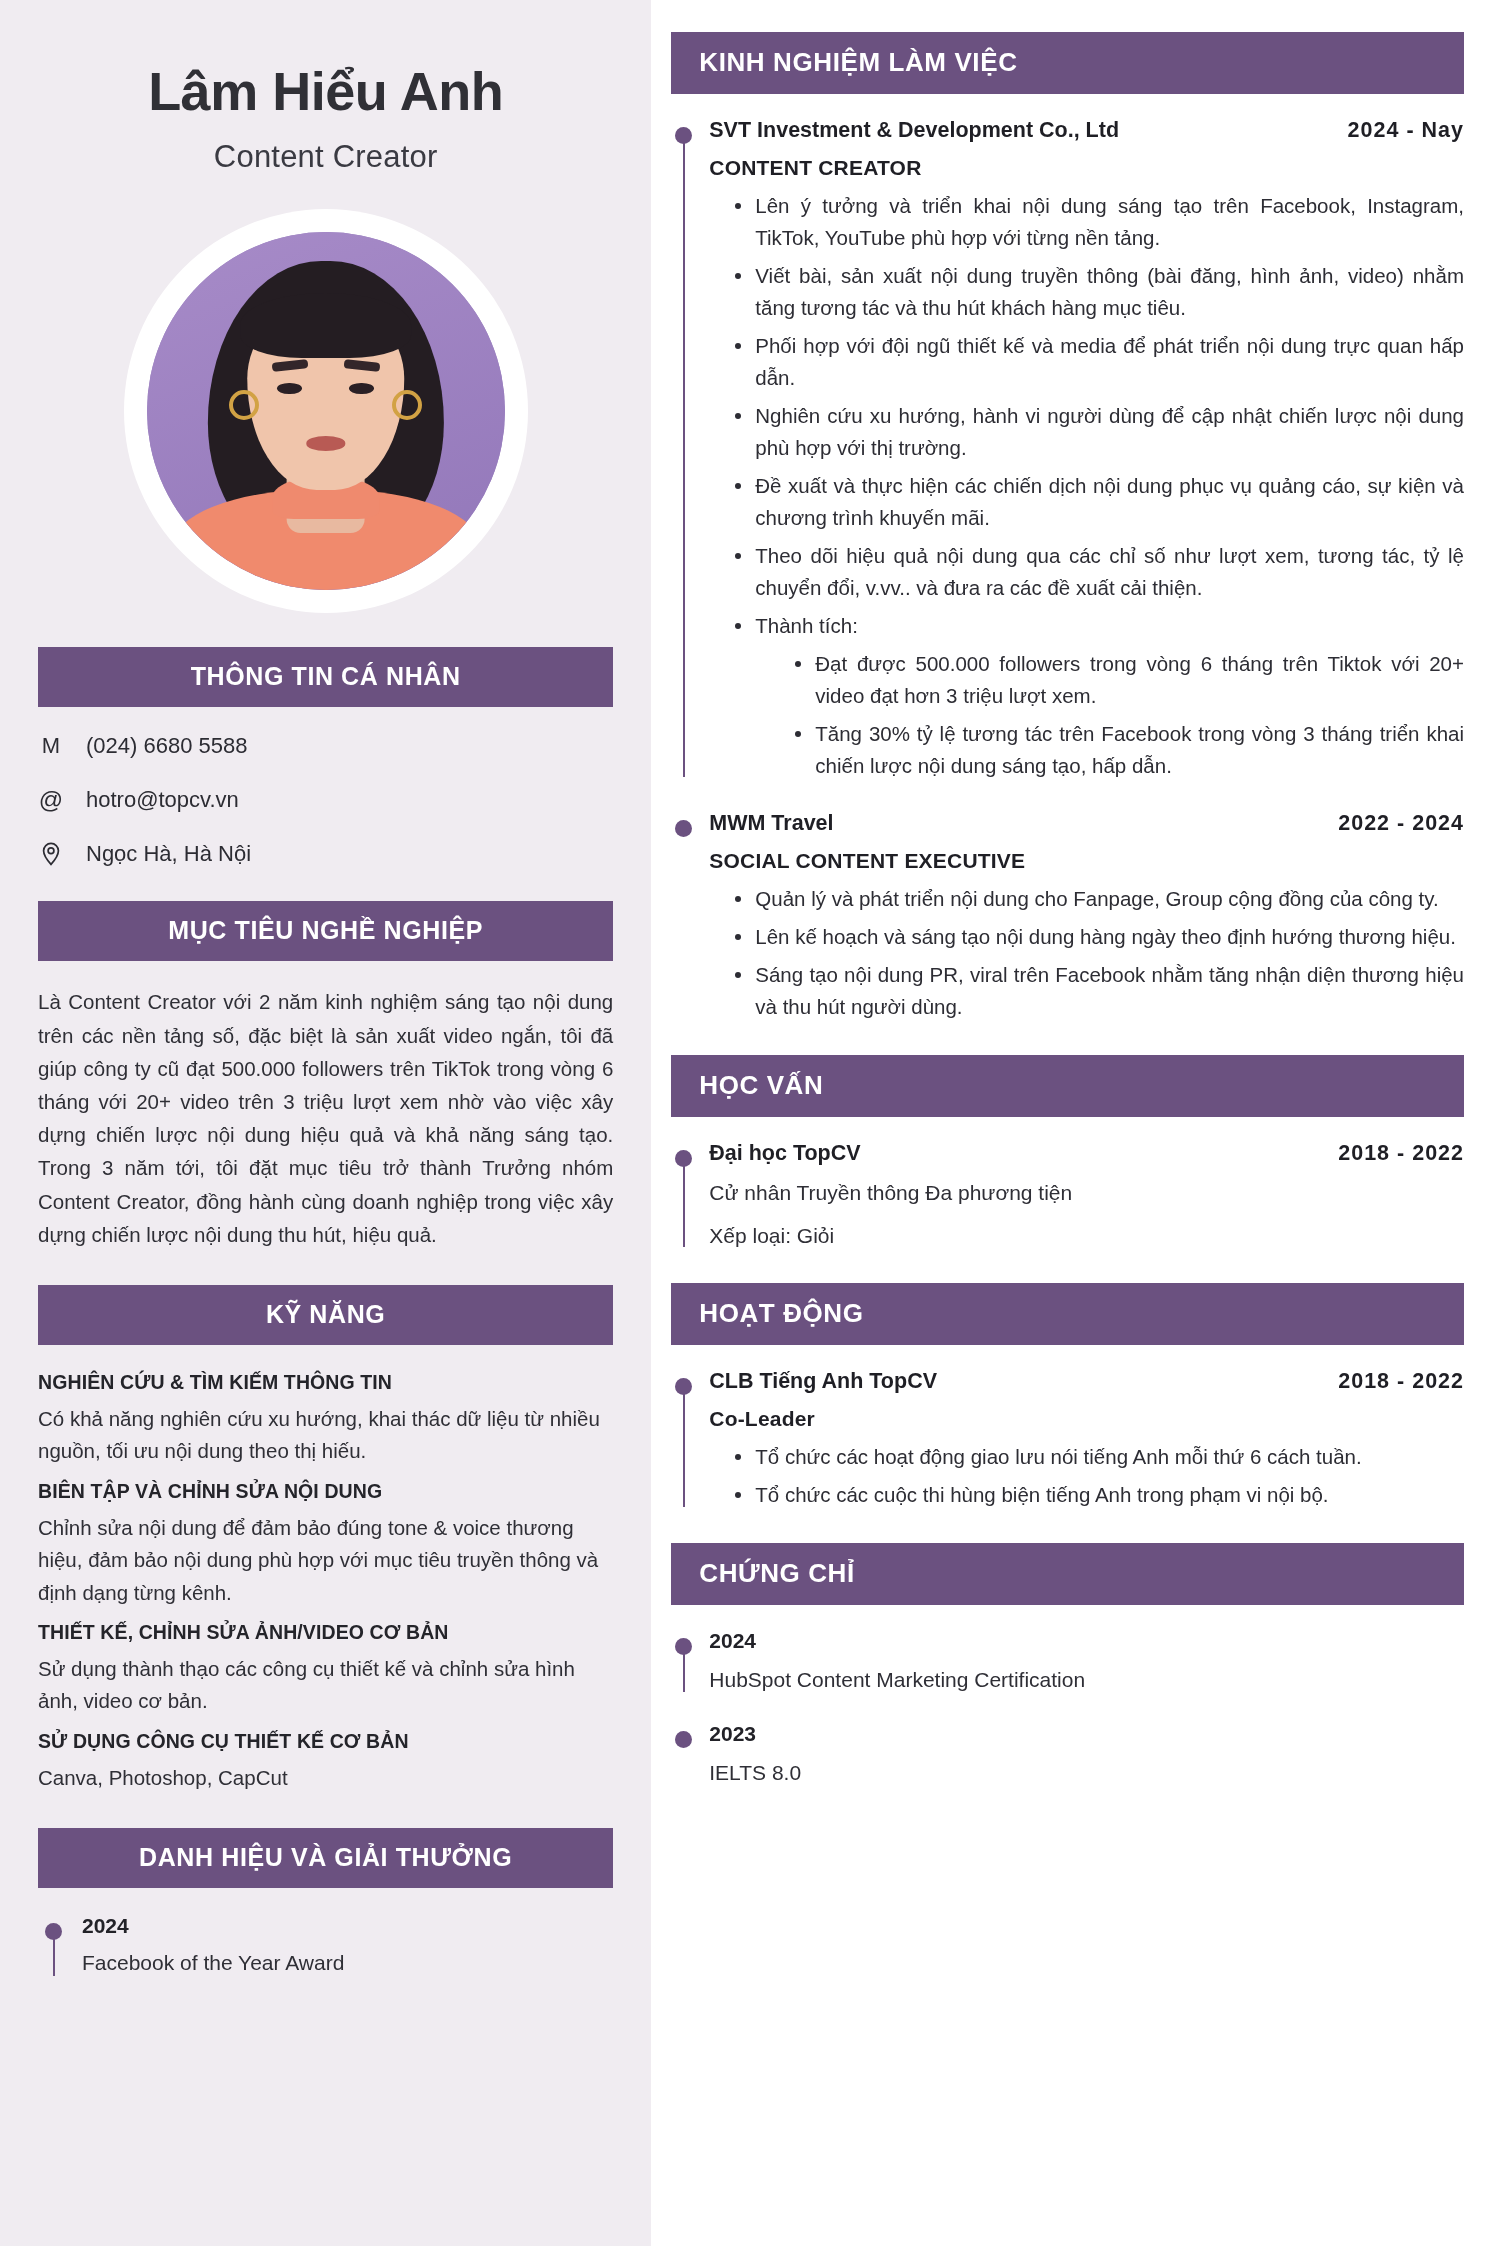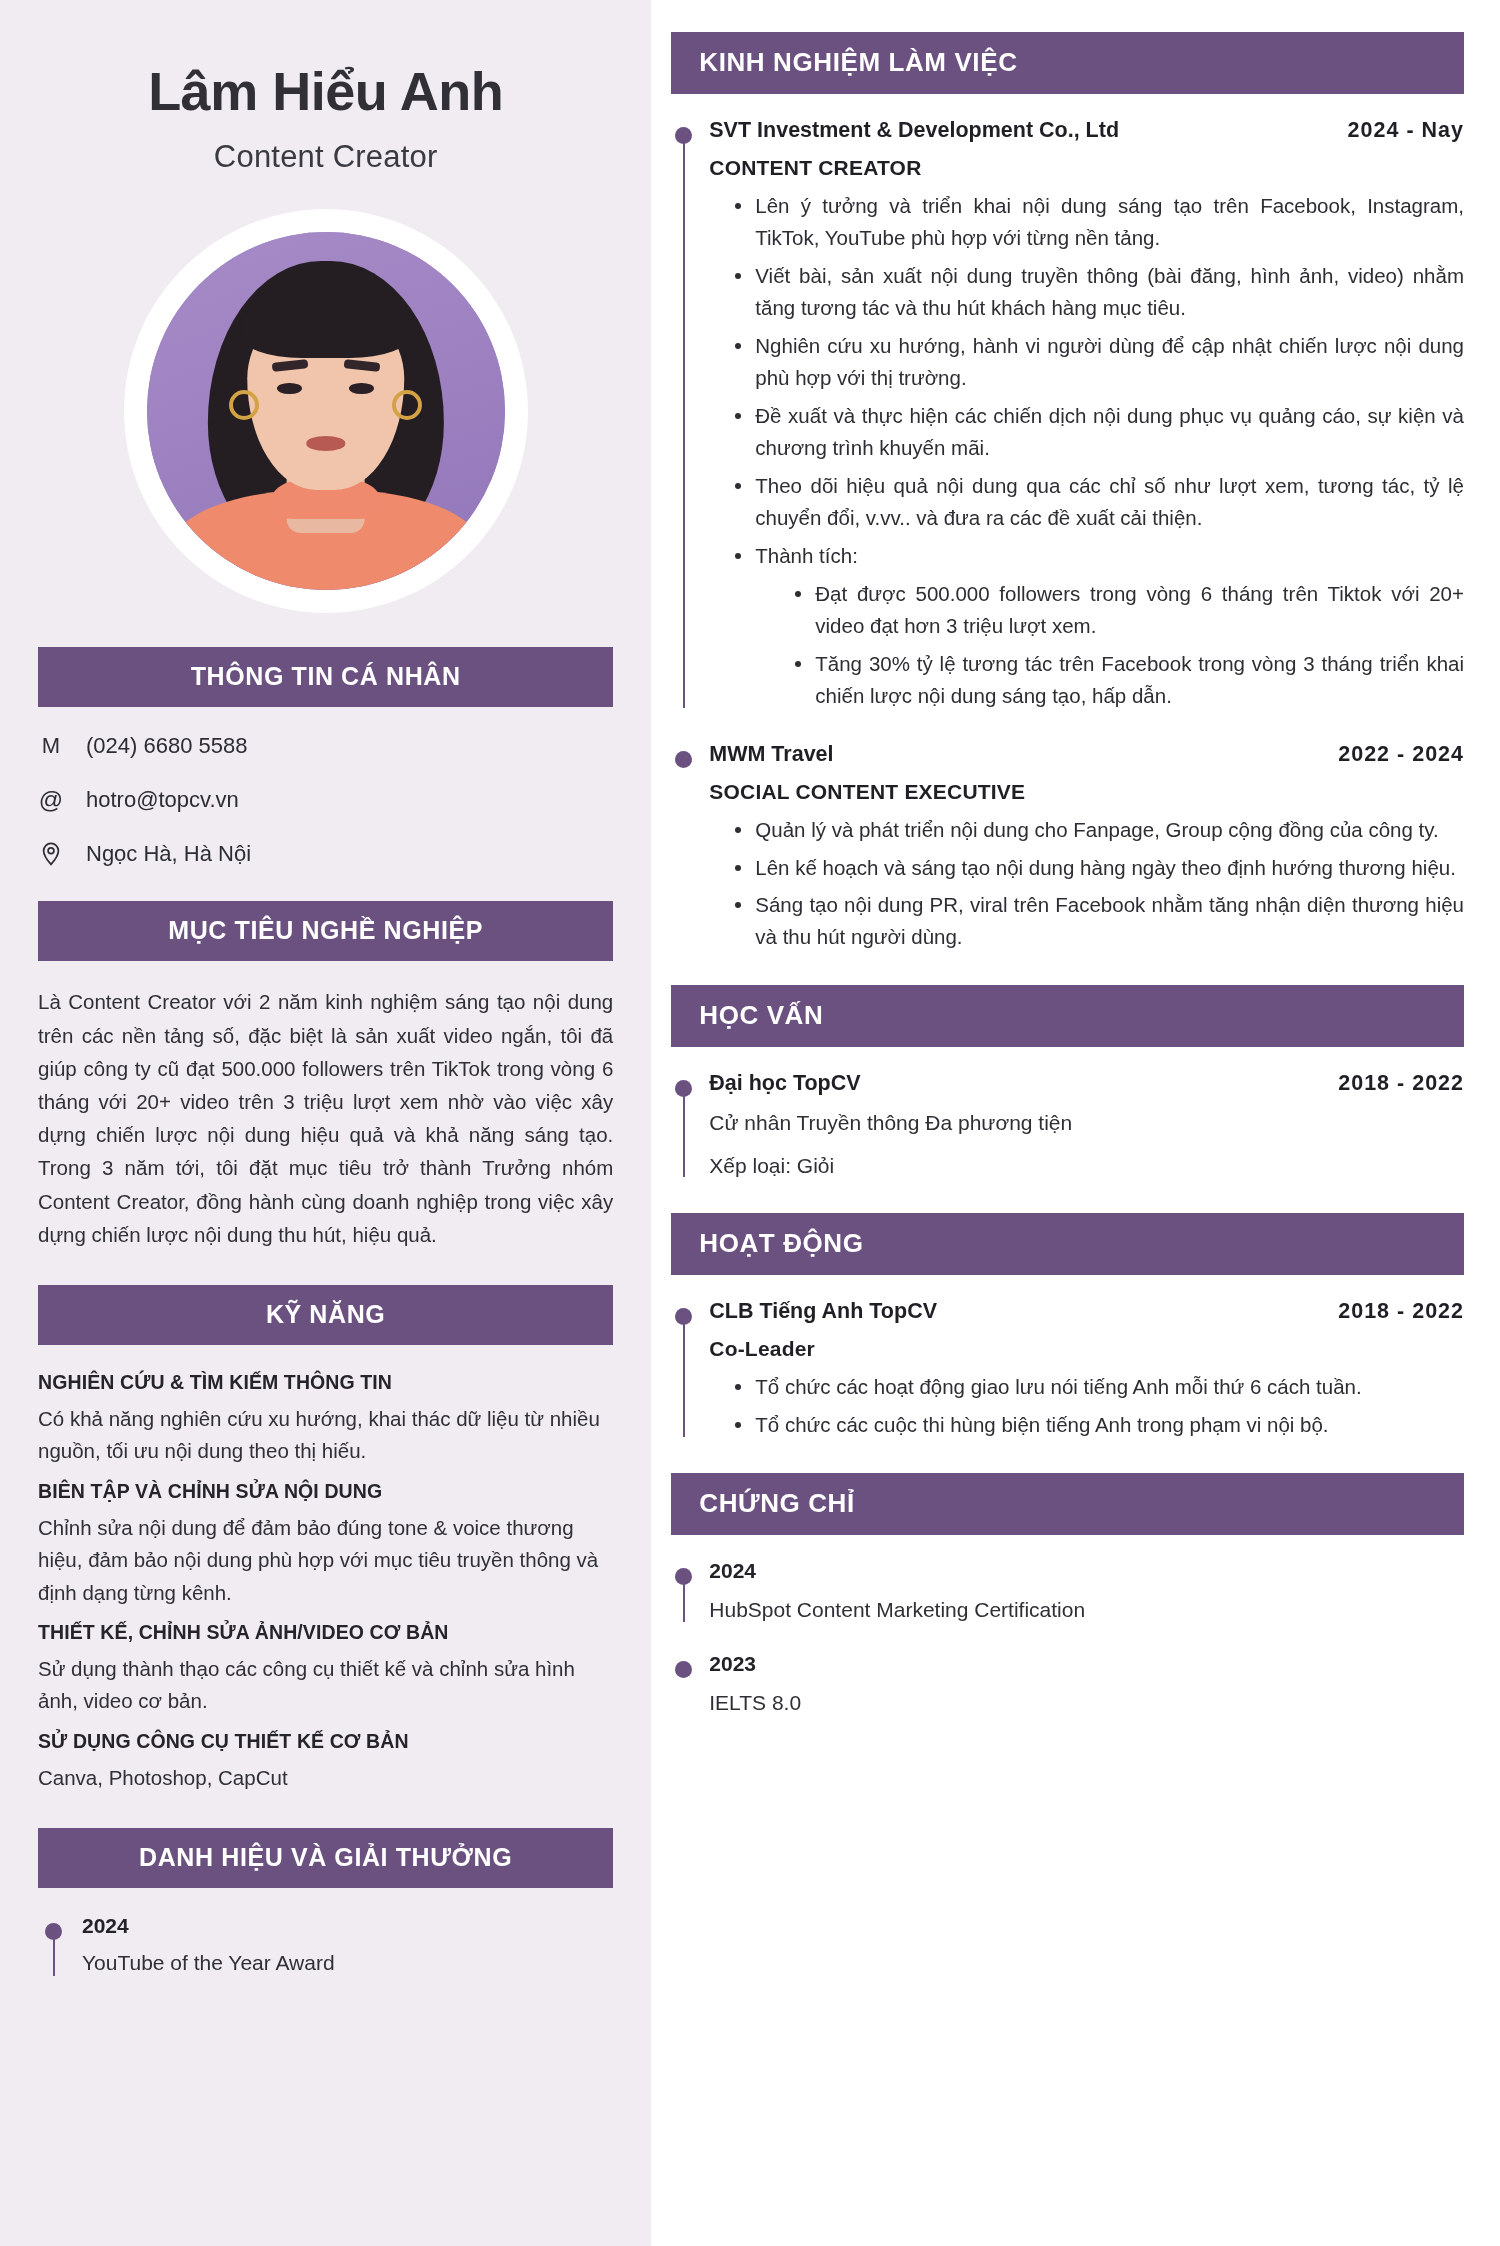--- a/index.html
+++ b/index.html
@@ -226,39 +226,40 @@
         <div class="skill-h">THIẾT KẾ, CHỈNH SỬA ẢNH/VIDEO CƠ BẢN</div>
         <div class="skill-p">Sử dụng thành thạo các công cụ thiết kế và chỉnh sửa hình ảnh, video cơ bản.</div>
         <div class="skill-h">SỬ DỤNG CÔNG CỤ THIẾT KẾ CƠ BẢN</div>
         <div class="skill-p">Canva, Photoshop, CapCut</div>
       </div>
 
       <div class="bar">DANH HIỆU VÀ GIẢI THƯỞNG</div>
 
       <div class="tl">
         <div class="tl-year">2024</div>
-        <div class="tl-text">YouTube of the Year Award</div>
+        <div class="tl-text">Facebook of the Year Award</div>
       </div>
 
     </div>
   </div>
 
   <div class="right">
 
     <div class="bar rt">KINH NGHIỆM LÀM VIỆC</div>
 
     <div class="job">
       <div class="job-head">
         <span class="job-co">SVT Investment &amp; Development Co., Ltd</span>
         <span class="job-date">2024 - Nay</span>
       </div>
       <div class="job-title">CONTENT CREATOR</div>
       <ul class="bl">
         <li>Lên ý tưởng và triển khai nội dung sáng tạo trên Facebook, Instagram, TikTok, YouTube phù hợp với từng nền tảng.</li>
         <li>Viết bài, sản xuất nội dung truyền thông (bài đăng, hình ảnh, video) nhằm tăng tương tác và thu hút khách hàng mục tiêu.</li>
+        <li>Phối hợp với đội ngũ thiết kế và media để phát triển nội dung trực quan hấp dẫn.</li>
         <li>Nghiên cứu xu hướng, hành vi người dùng để cập nhật chiến lược nội dung phù hợp với thị trường.</li>
         <li>Đề xuất và thực hiện các chiến dịch nội dung phục vụ quảng cáo, sự kiện và chương trình khuyến mãi.</li>
         <li>Theo dõi hiệu quả nội dung qua các chỉ số như lượt xem, tương tác, tỷ lệ chuyển đổi, v.vv.. và đưa ra các đề xuất cải thiện.</li>
         <li>
           <span>Thành tích:</span>
           <ul class="bl">
             <li>Đạt được 500.000 followers trong vòng 6 tháng trên Tiktok với 20+ video đạt hơn 3 triệu lượt xem.</li>
             <li>Tăng 30% tỷ lệ tương tác trên Facebook trong vòng 3 tháng triển khai chiến lược nội dung sáng tạo, hấp dẫn.</li>
           </ul>
         </li>

